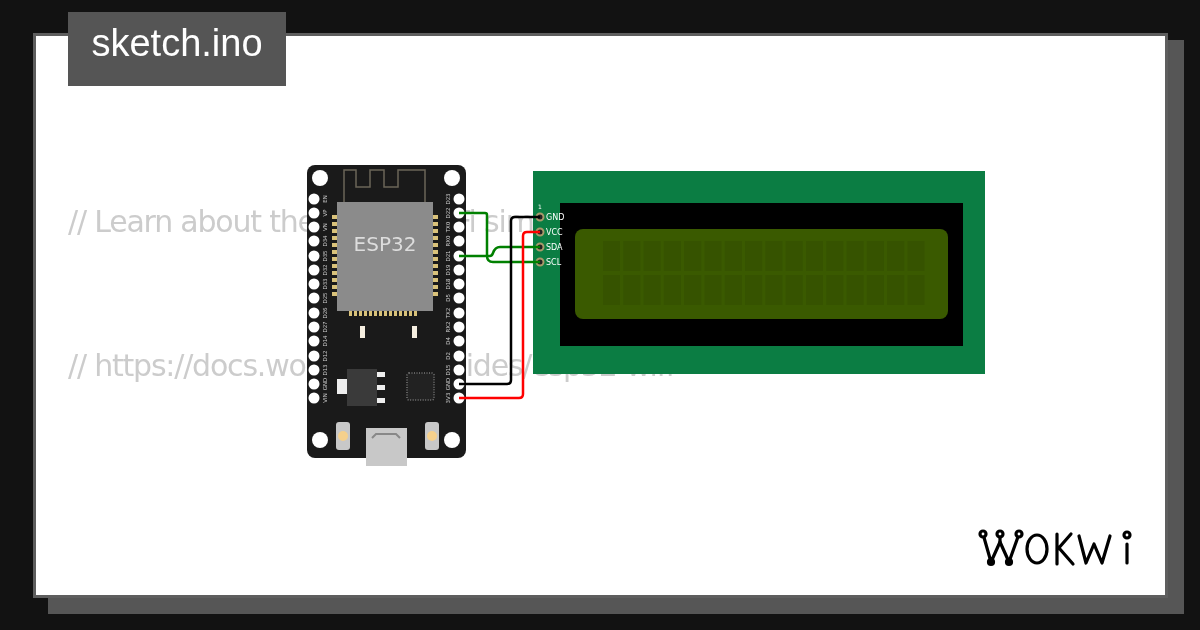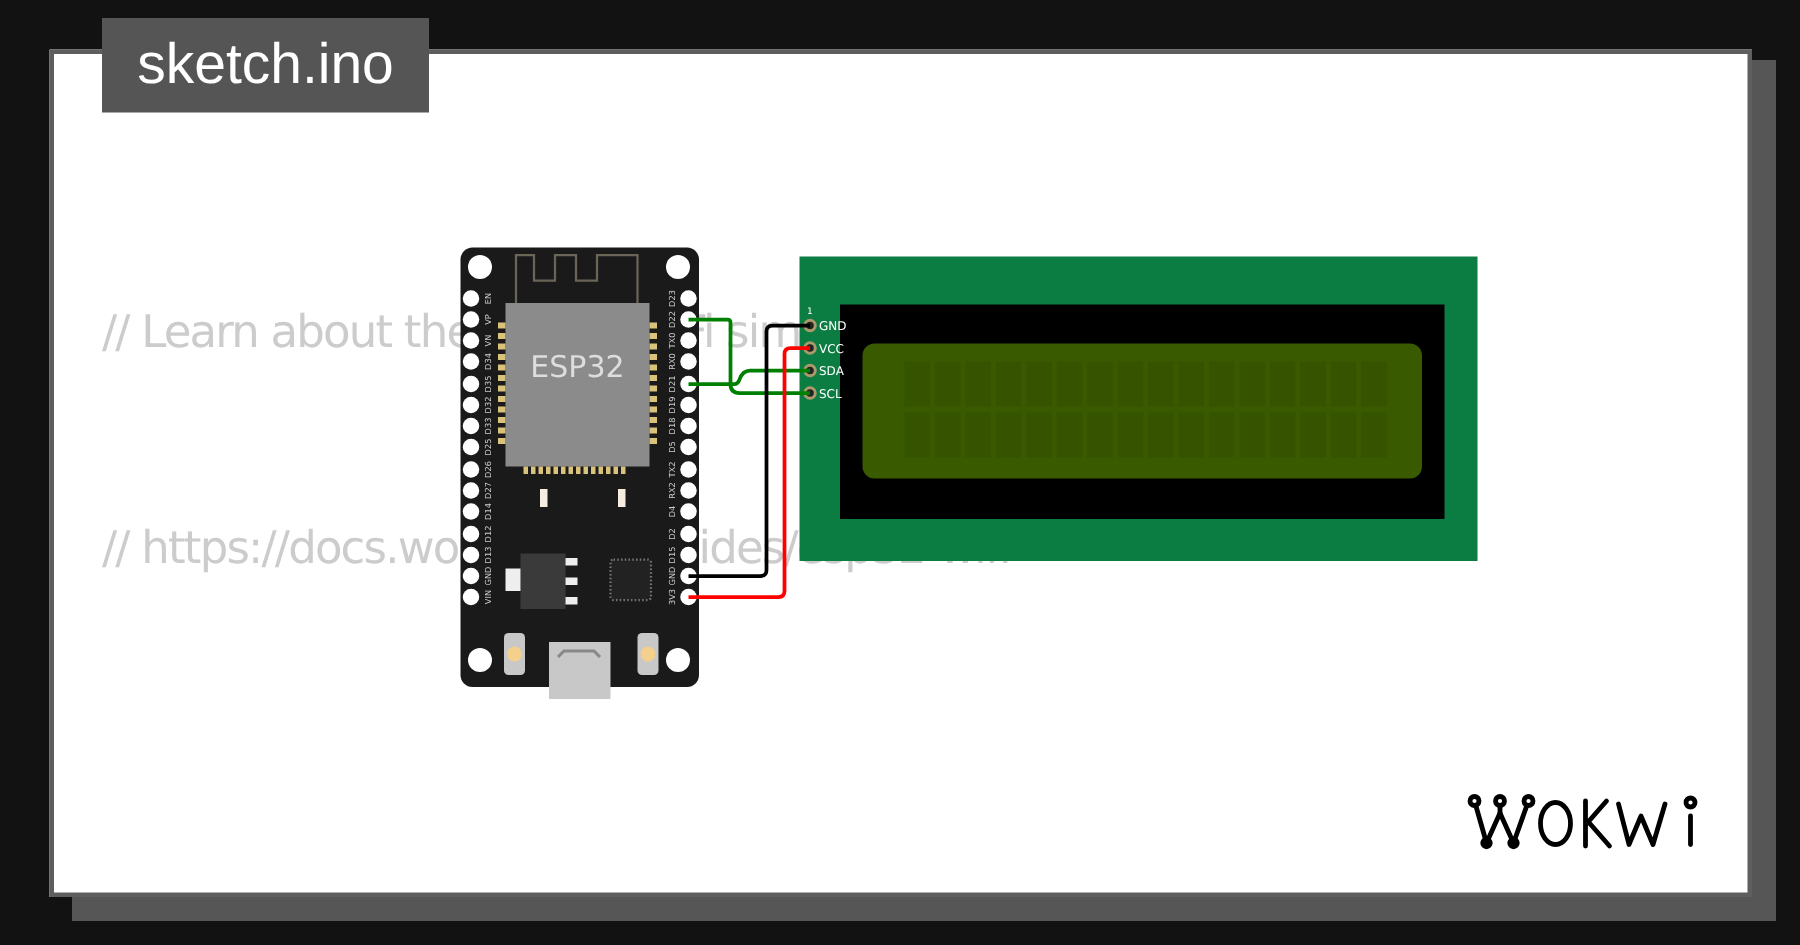--- a/index.html
+++ b/index.html
@@ -13,21 +13,21 @@
       position: absolute; left: 48px; top: 40px; width: 1136px; height: 574px;
       background: #565656;
     }
     .card {
       position: absolute; left: 33px; top: 33px; width: 1129px; height: 559px;
       background: #ffffff;
       border: 3px solid #5e5e5e;
       overflow: hidden;
     }
     .file-tab {
-      position: absolute; left: 68px; top: 12px; width: 218px; height: 63px;
+      position: absolute; left: 68px; top: 12px; width: 218px; height: 74px;
       background: #555555; color: #ffffff;
       font-family: "Liberation Sans", sans-serif;
       font-size: 38px; line-height: 63px;
       text-align: center; z-index: 5;
     }
     .code {
       position: absolute; left: 32px; top: 66px;
       font-family: "DejaVu Sans", sans-serif;
       font-size: 30px; color: #cccccc;
       letter-spacing: -1.2px;

